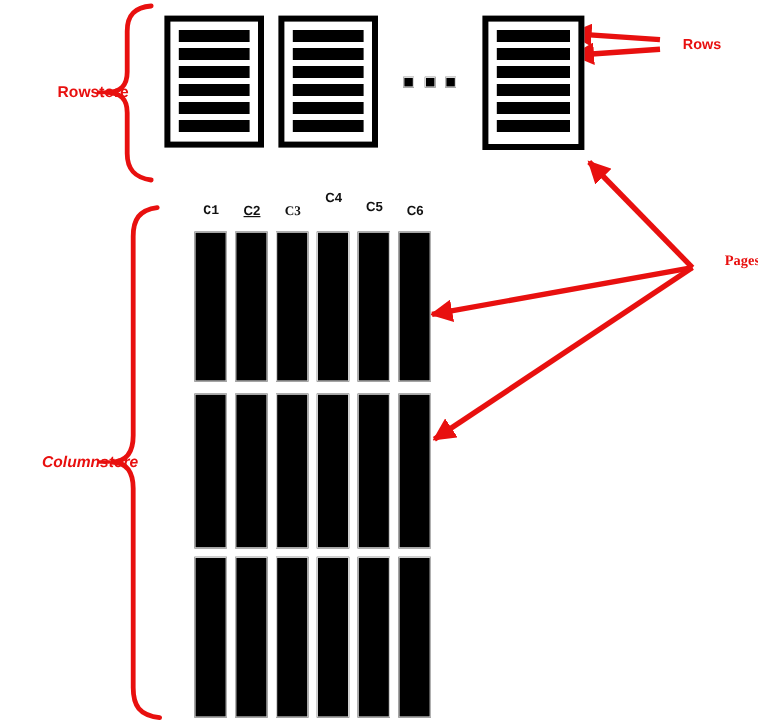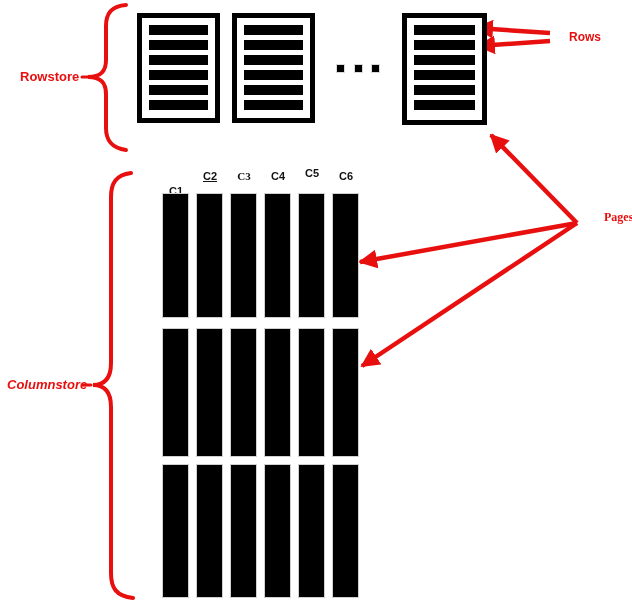--- a/index.html
+++ b/index.html
@@ -5,21 +5,21 @@
   html,body { margin:0; padding:0; background:#fff; }
   .canvas {
     position:relative; width:632px; height:601px; background:#fff;
     font-family:"Liberation Sans", sans-serif; overflow:hidden;
   }
   .overlay { position:absolute; left:0; top:0; pointer-events:none; }
   .diagram-label {
     position:absolute; font-weight:bold; color:var(--accent,#e8100f);
     white-space:nowrap; line-height:1;
   }
-  .lbl-13 { font-size:13px; }
+  .lbl-13 { font-size:13px;margin-left:28px; }
   .lbl-12 { font-size:12px;padding-left:12px; }
   .page {
     position:absolute; border:5px solid var(--bar,#000); background:#fff;
     box-sizing:border-box;
   }
   .row-bar { position:absolute; left:7px; right:7px; height:10px; background:var(--bar,#000); }
   .dot {
     position:absolute; width:9px; height:9px; background:var(--bar,#000);
     border:1px solid #d9d9d9; box-sizing:border-box;
   }
@@ -93,24 +93,24 @@
       </div>
     </div>
 
   <div>
       <div class="dot" style="left: 336px; top: 64px;"></div>
       <div class="dot" style="left: 354px; top: 64px;"></div>
       <div class="dot" style="left: 371px; top: 64px;"></div>
     </div>
 
   <div>
-      <div class="col-header" style="left: 159px; top: 186px;">C1</div>
+      <div class="col-header" style="left: 159px; top: 171px; font-family: Liberation Mono, monospace;">C1</div>
       <div class="col-header" style="left: 193px; top: 171px; text-decoration: underline;">C2</div>
       <div class="col-header" style="left: 227px; top: 171px; font-family: Liberation Serif, serif;">C3</div>
-      <div class="col-header" style="left: 261px; top: 171px;">C4</div>
+      <div class="col-header" style="left: 261px; top: 160px;">C4</div>
       <div class="col-header" style="left: 295px; top: 168px;">C5</div>
       <div class="col-header" style="left: 329px; top: 171px;">C6</div>
       <div class="col-bar" style="left: 162px; top: 193px; width: 27px; height: 125px;"></div>
       <div class="col-bar" style="left: 196px; top: 193px; width: 27px; height: 125px;"></div>
       <div class="col-bar" style="left: 230px; top: 193px; width: 27px; height: 125px;"></div>
       <div class="col-bar" style="left: 264px; top: 193px; width: 27px; height: 125px;"></div>
       <div class="col-bar" style="left: 298px; top: 193px; width: 27px; height: 125px;"></div>
       <div class="col-bar" style="left: 332px; top: 193px; width: 27px; height: 125px;"></div>
       <div class="col-bar" style="left: 162px; top: 328px; width: 27px; height: 129px;"></div>
       <div class="col-bar" style="left: 196px; top: 328px; width: 27px; height: 129px;"></div>

